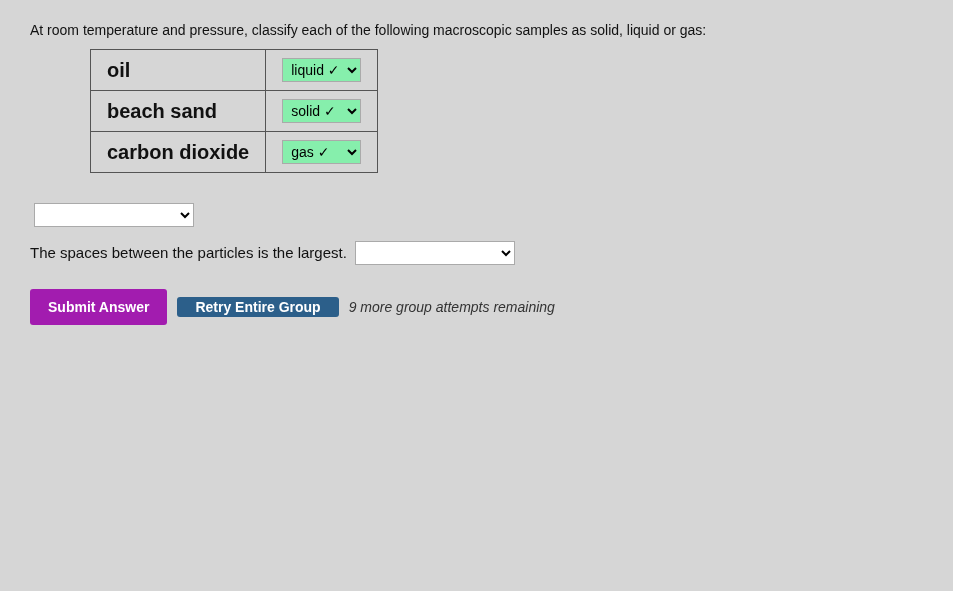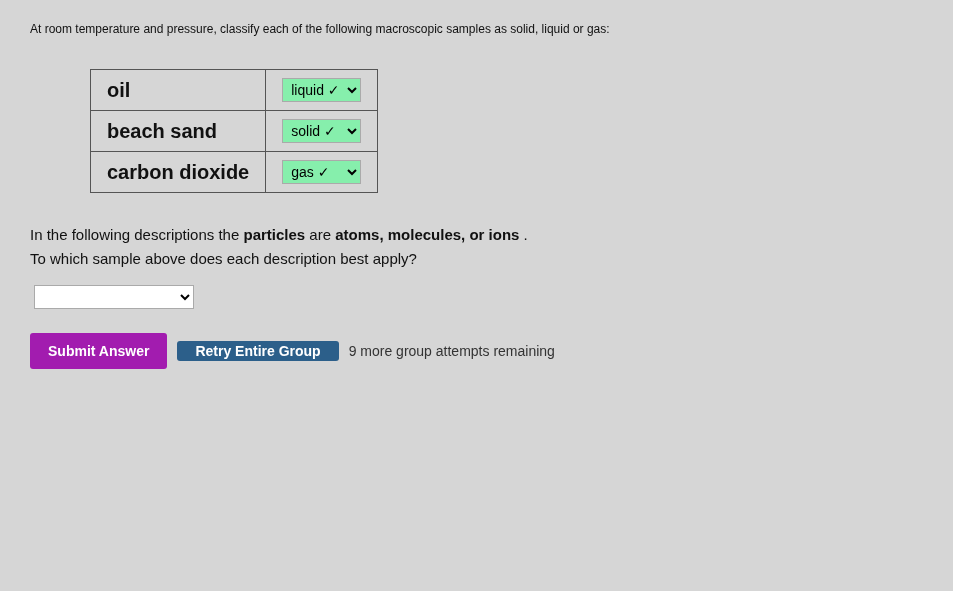--- a/index.html
+++ b/index.html
@@ -12,23 +12,23 @@
       font-family: Arial, sans-serif;
       font-size: 15px;
       background-color: #d6d6d6;
       color: #111;
       width: 953px;
       min-height: 591px;
       padding: 20px 30px;
     }
 
     .intro-text {
-      font-size: 12px;
+      font-size: 14px;
       line-height: 1.5;
-      margin-bottom: 31px;
+      margin-bottom: 8px;
       max-width: 700px;
     }
 
     .classification-table {
       border-collapse: collapse;
       margin-left: 60px;
       margin-bottom: 30px;
     }
 
     .classification-table td {
@@ -110,20 +110,21 @@
       padding: 2px 18px;
       font-size: 14px;
       font-weight: bold;
       cursor: pointer;
       border-radius: 3px;
     }
 
     .attempts-text {
       font-size: 14px;
       color: #333;
+      font-style: italic;
     }
   </style>
 </head>
 <body>
 
 <p class="intro-text">At room temperature and pressure, classify each of the following macroscopic samples as solid, liquid or gas:</p>
 
 <table class="classification-table">
   <tbody>
     <tr>
@@ -153,40 +154,42 @@
           <option value="gas" selected="">gas ✓</option>
           <option value="solid">solid</option>
           <option value="liquid">liquid</option>
         </select>
       </td>
     </tr>
   </tbody>
 </table>
 
 <div class="description-section">
-  <p>
-    <span>In the following descriptions the </span>
-    <span class="bold">particles</span>
-    <span> are </span>
-    <span class="bold">atoms, molecules, or ions</span>
-    <span>.</span>
-    <br>
-    <span>To which sample above does each description best apply?</span>
-  </p>
 
   <p>
     <span class="inline-select">
       <select>
         <option value="" selected=""></option>
         <option value="oil">oil</option>
         <option value="beach sand">beach sand</option>
         <option value="carbon dioxide">carbon dioxide</option>
       </select>
     </span>
   </p>
 
+  <p>
+    <span>The spaces between the particles is the largest.</span>
+    <span class="inline-select">
+      <select>
+        <option value="" selected=""></option>
+        <option value="oil">oil</option>
+        <option value="beach sand">beach sand</option>
+        <option value="carbon dioxide">carbon dioxide</option>
+      </select>
+    </span>
+  </p>
 </div>
 
 <div class="button-row">
   <button class="btn-submit">Submit Answer</button>
   <button class="btn-retry">Retry Entire Group</button>
   <span class="attempts-text">9 more group attempts remaining</span>
 </div>
 
 </body></html>

